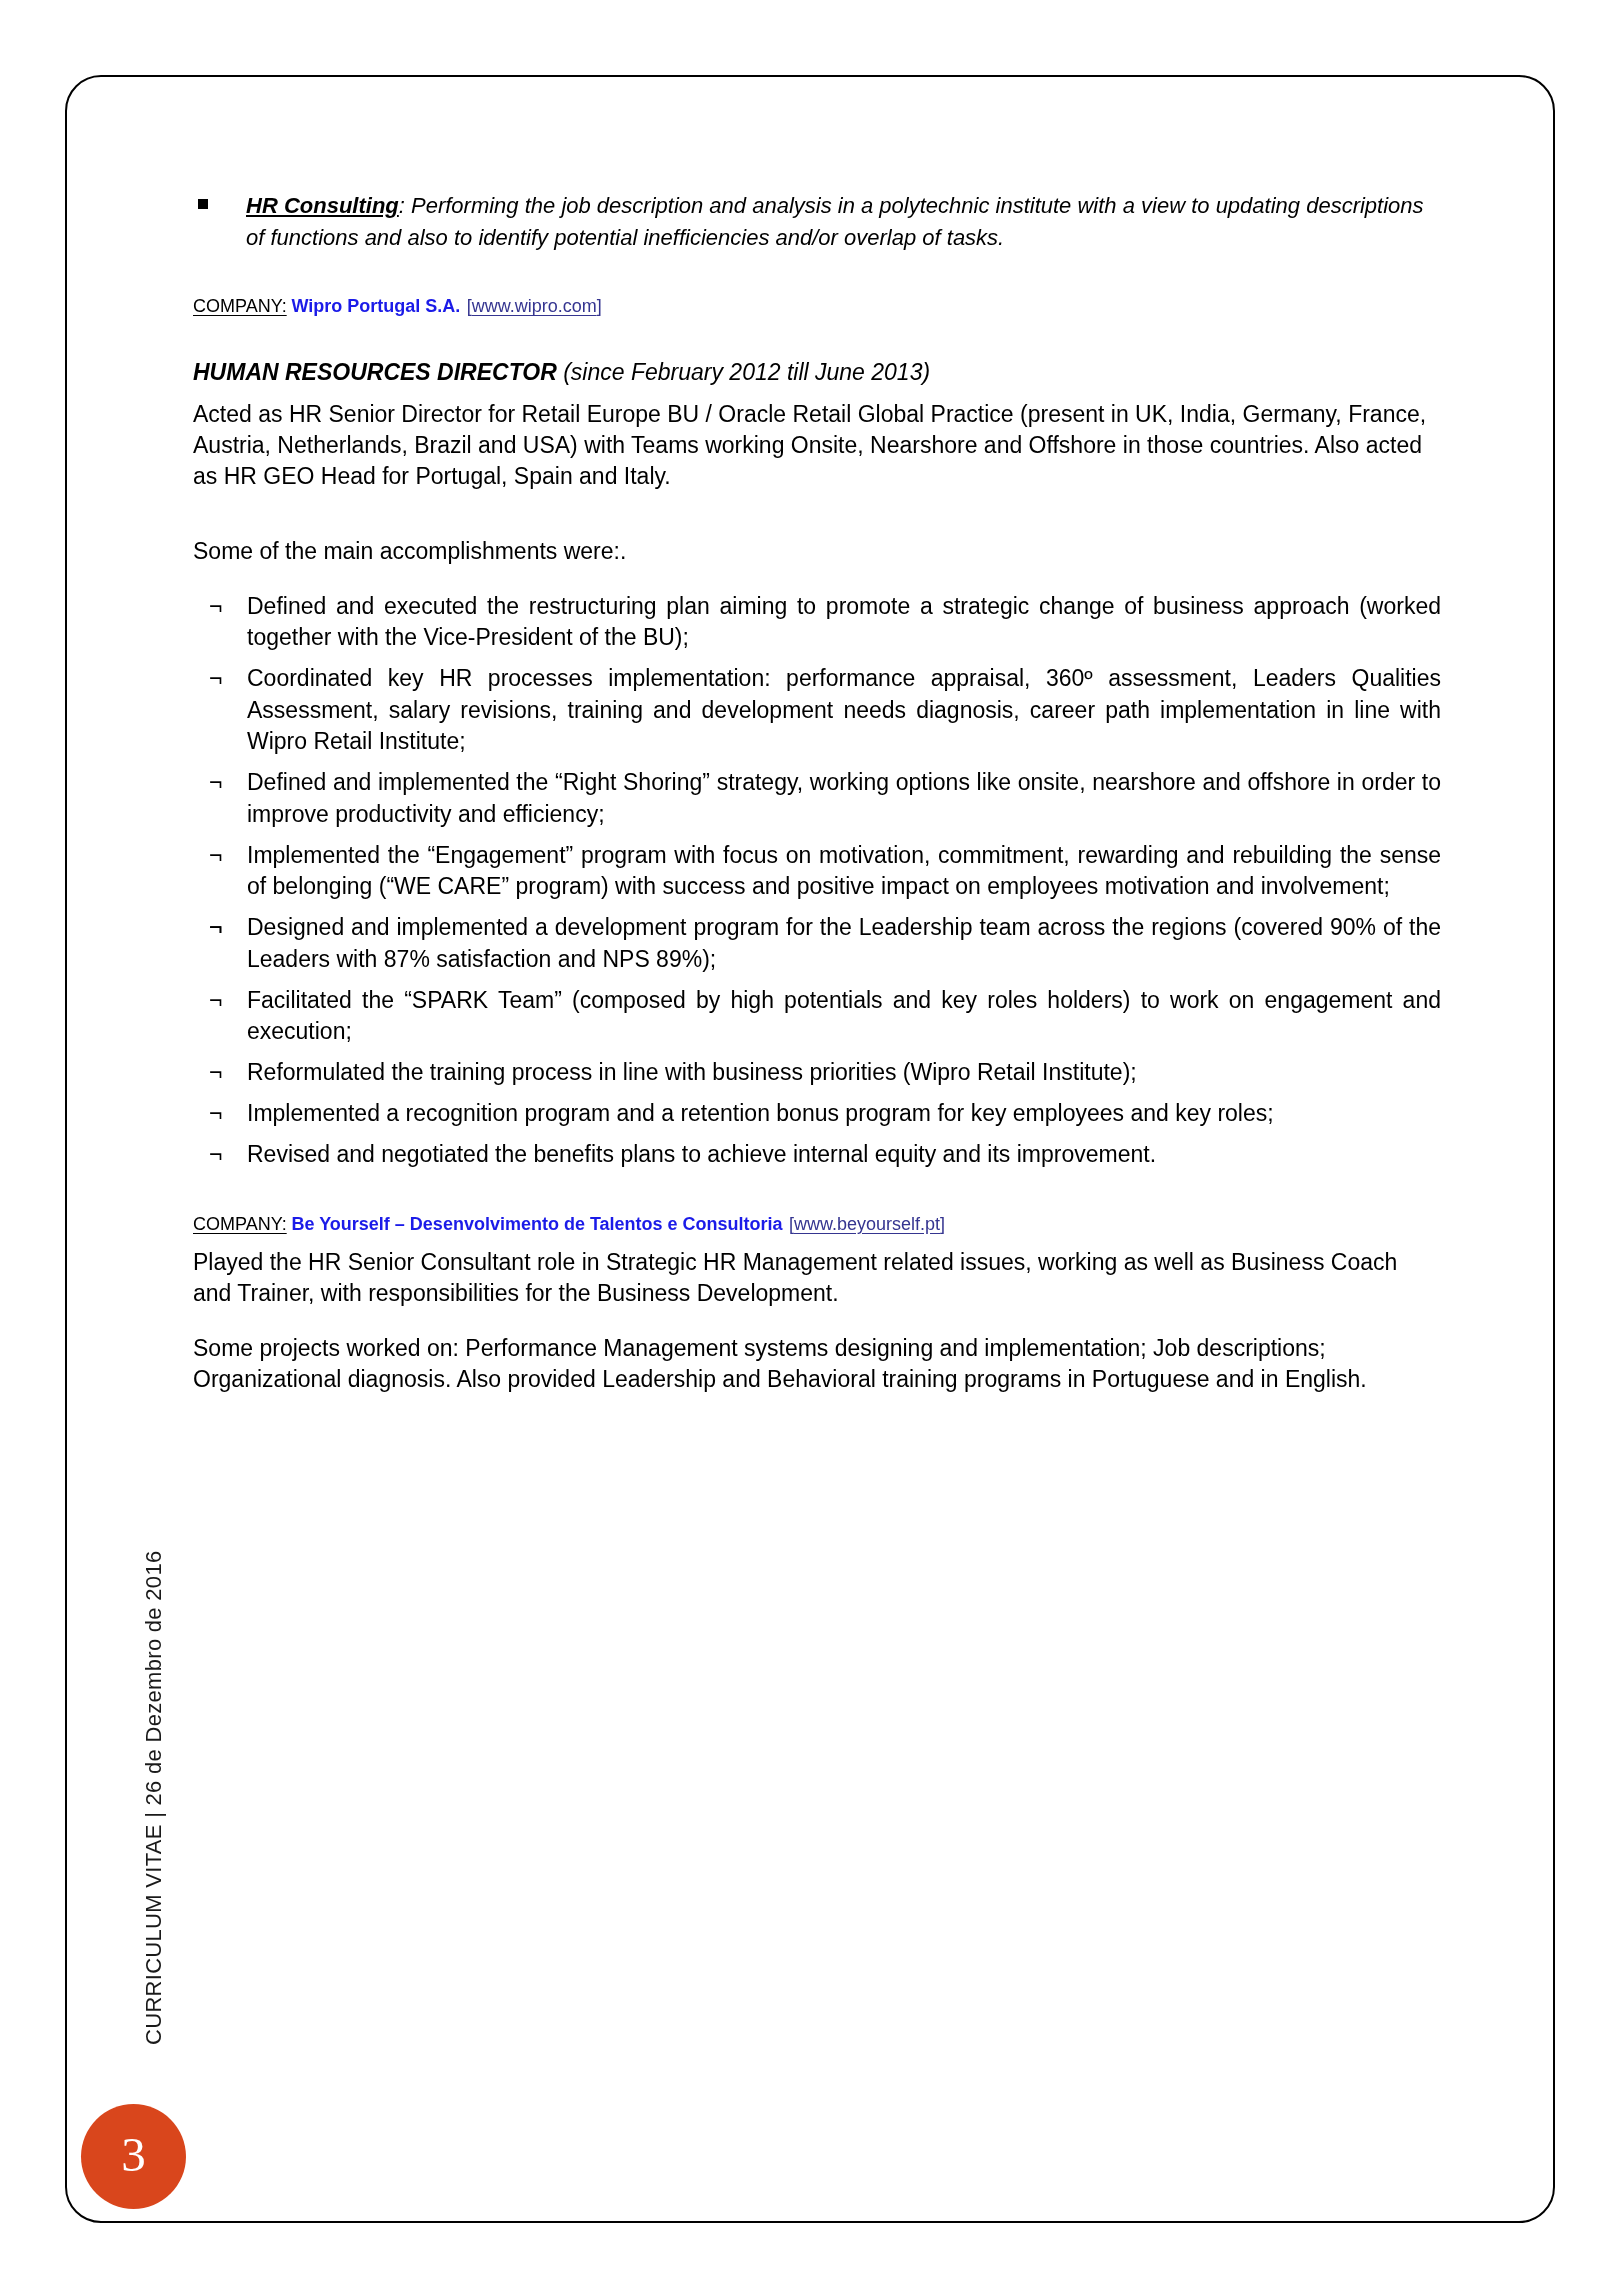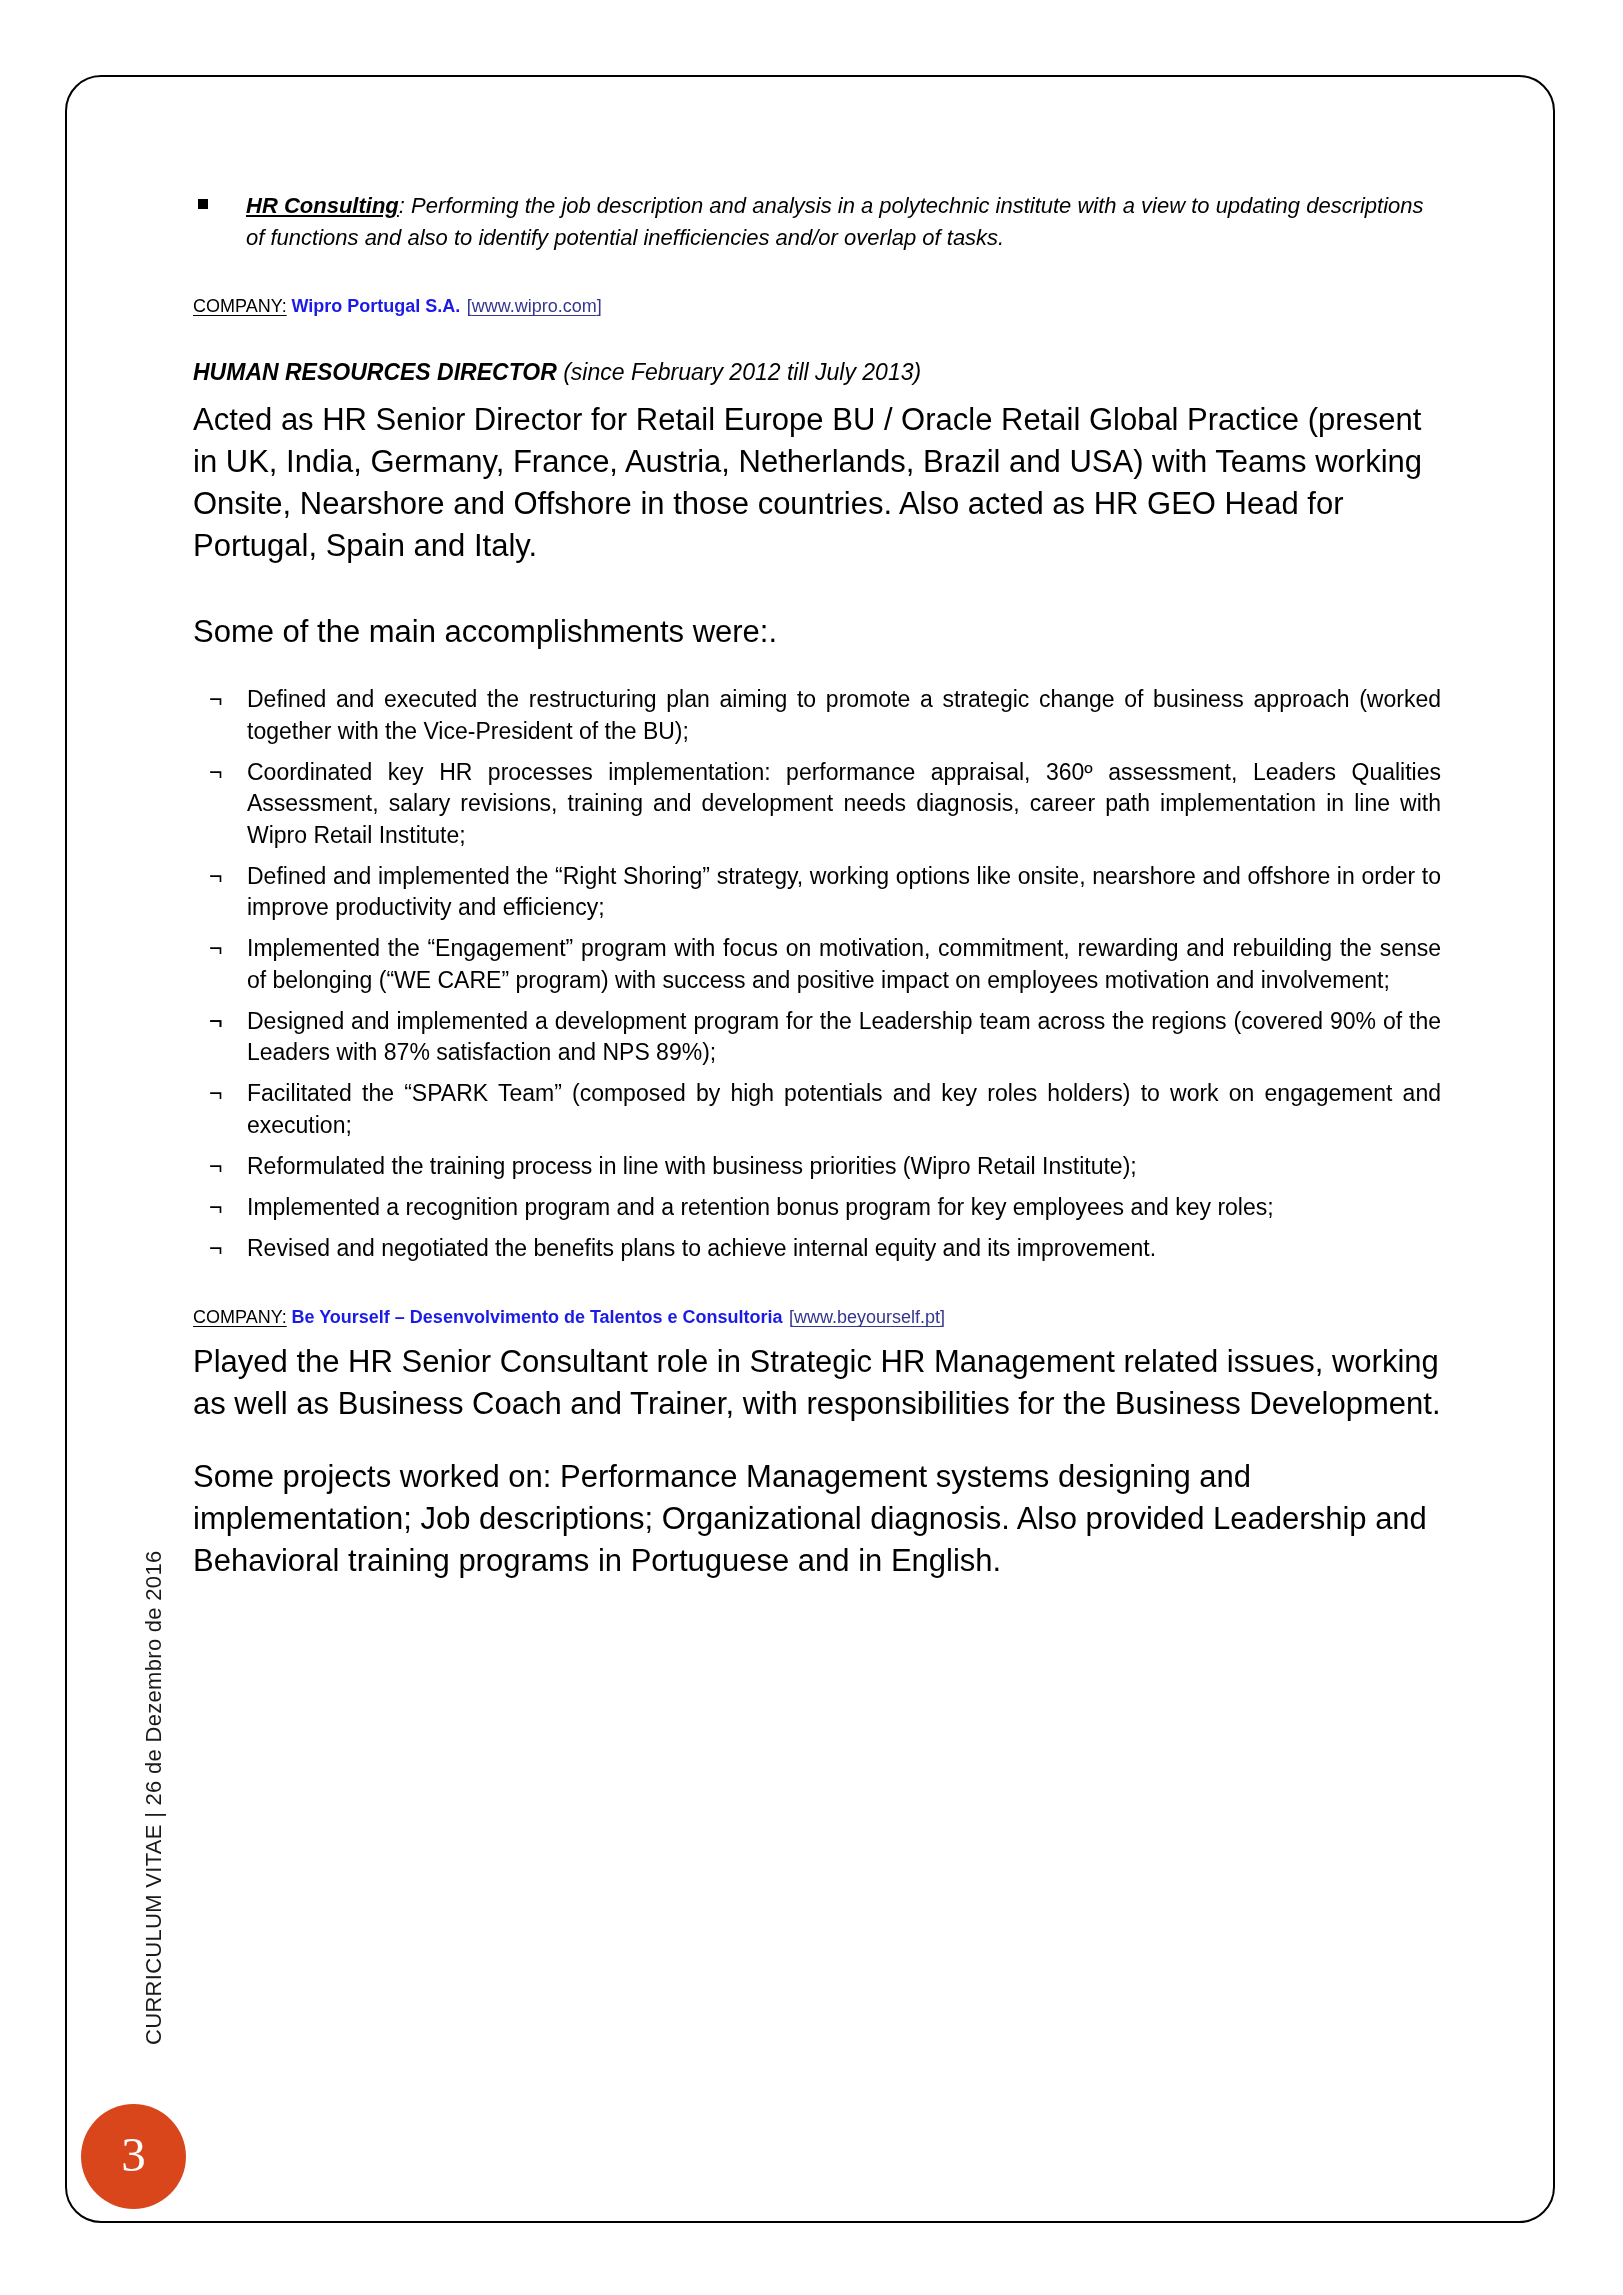--- a/index.html
+++ b/index.html
@@ -139,21 +139,21 @@
     font-weight: bold;
     font-style: italic;
   }
   .job-title .period {
     font-style: italic;
   }
 
   
   .para {
     margin-top: 11px;
-    font-size: 31px;
+    font-size: 23px;
     line-height: 1.36;
     text-align: left;
   }
   .para.gap-lg { margin-top: 44px; }
   .para.tight  { margin-top: 3.2px; }
 
   
   .neg-list {
     list-style: none;
     margin: 6.3px 0 0 0;
@@ -196,21 +196,21 @@
       <span class="sq-marker"></span>
       <span class="lead">HR Consulting</span><span>: Performing the job description and analysis in a polytechnic institute with a view to updating descriptions of functions and also to identify potential inefficiencies and/or overlap of tasks.</span>
     </div>
 
     <div class="company-line">
       <span class="company-label">COMPANY:</span><span class="company-name">Wipro Portugal S.A.</span><span class="company-url-wrap"><span>[</span><a class="company-url" href="#">www.wipro.com</a><span>]</span></span>
     </div>
 
     <div class="job-title">
       <span class="role">HUMAN RESOURCES DIRECTOR</span>
-      <span class="period">(since February 2012 till July 2013)</span>
+      <span class="period">(since February 2012 till June 2013)</span>
     </div>
 
     <p class="para">Acted as HR Senior Director for Retail Europe BU / Oracle Retail Global Practice (present in UK, India, Germany, France, Austria, Netherlands, Brazil and USA) with Teams working Onsite, Nearshore and Offshore in those countries. Also acted as HR GEO Head for Portugal, Spain and Italy.</p>
 
     <p class="para gap-lg">Some of the main accomplishments were:.</p>
 
     <ul class="neg-list">
       <li><span class="marker">¬</span><span>Defined and executed the restructuring plan aiming to promote a strategic change of business approach (worked together with the Vice-President of the BU);</span></li>
       <li><span class="marker">¬</span><span>Coordinated key HR processes implementation: performance appraisal, 360º assessment, Leaders Qualities Assessment, salary revisions, training and development needs diagnosis, career path implementation in line with Wipro Retail Institute;</span></li>
       <li><span class="marker">¬</span><span>Defined and implemented the “Right Shoring” strategy, working options like onsite, nearshore and offshore in order to improve productivity and efficiency;</span></li>

